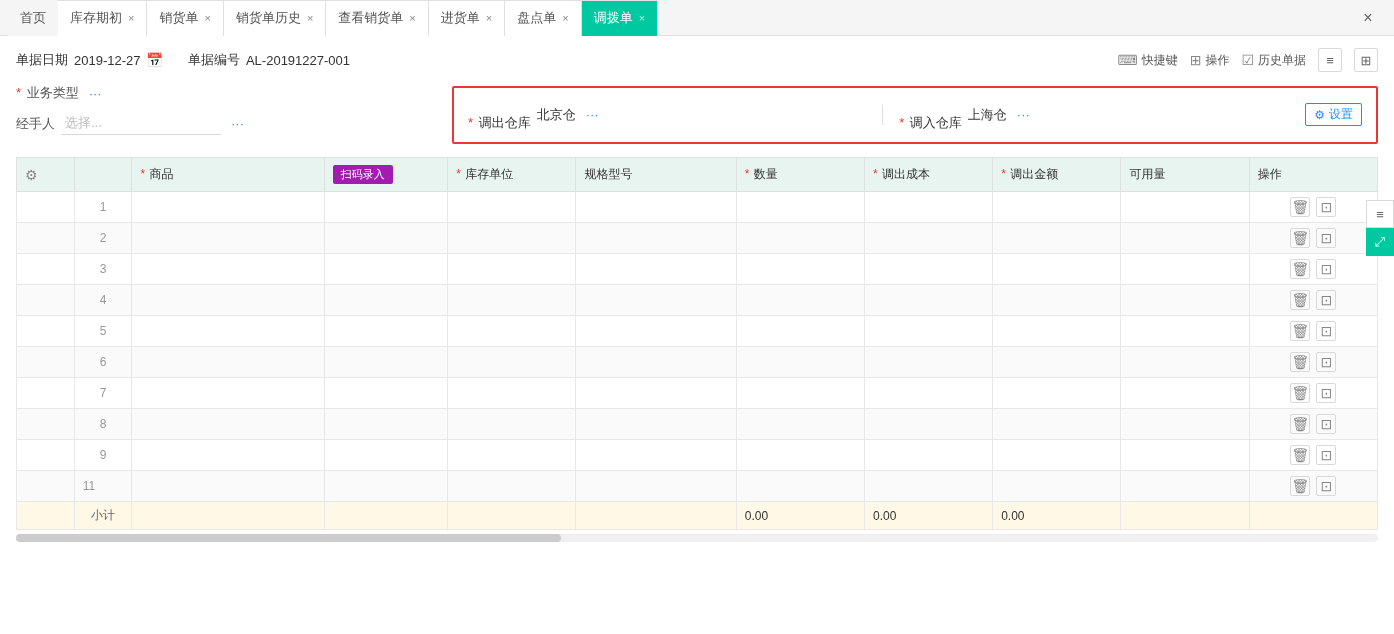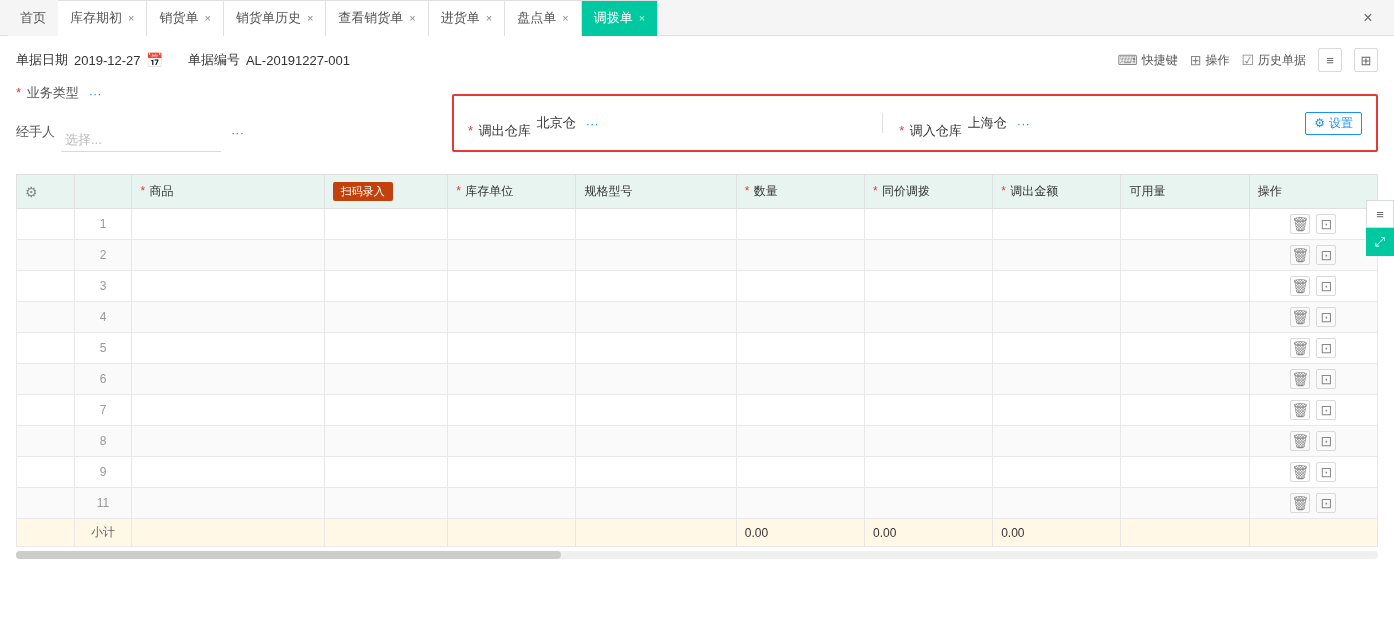--- a/index.html
+++ b/index.html
@@ -236,21 +236,21 @@
     .col-scan { width: 70px; }
     .col-unit { width: 80px; }
     .col-spec { width: 100px; }
     .col-qty { width: 80px; }
     .col-cost { width: 80px; }
     .col-amount { width: 80px; }
     .col-avail { width: 80px; }
     .col-op { width: 80px; text-align: center; }
 
     .scan-btn {
-      background: #c2410c;
+      background: #a21caf;
       color: #fff;
       border: none;
       padding: 2px 8px;
       border-radius: 2px;
       cursor: pointer;
       font-size: 11px;
     }
     .gear-icon { cursor: pointer; color: #888; font-size: 14px; }
     .row-op {
       display: flex;
@@ -387,21 +387,21 @@
       <div class="form-field">
         <label>
           <span class="required-star">*</span>
           <span>业务类型</span>
         </label>
         <span class="ellipsis-btn">···</span>
       </div>
       <div class="form-field">
         <label>经手人</label>
         <div class="form-input-text">
-          <span style="color:#bbb;margin-top:17px;">选择...</span>
+          <span style="color:#bbb;">选择...</span>
         </div>
         <span class="ellipsis-btn">···</span>
       </div>
     </div>
 
     <div class="form-right">
       <div class="warehouse-field">
         <label>
           <span class="required-star">*</span>
           <span>调出仓库</span>
@@ -445,21 +445,21 @@
         </th>
         <th class="col-spec">
           <span>规格型号</span>
         </th>
         <th class="col-qty">
           <span class="req">*</span>
           <span>数量</span>
         </th>
         <th class="col-cost">
           <span class="req">*</span>
-          <span>同价调拨</span>
+          <span>调出成本</span>
         </th>
         <th class="col-amount">
           <span class="req">*</span>
           <span>调出金额</span>
         </th>
         <th class="col-avail">
           <span>可用量</span>
         </th>
         <th class="col-op">
           <span>操作</span>
@@ -624,21 +624,21 @@
       <td class="col-avail"></td>
       <td class="col-op">
         <div class="row-op">
           <div class="row-op-btn">🗑</div>
           <div class="row-op-btn">⊡</div>
         </div>
       </td>
     </tr>
         <tr>
       <td class="col-settings"></td>
-      <td class="col-num" style="text-align:center;color:#999;">11</td>
+      <td class="col-num" style="text-align:left;color:#999;">11</td>
       <td class="col-goods"></td>
       <td class="col-scan"></td>
       <td class="col-unit"></td>
       <td class="col-spec"></td>
       <td class="col-qty"></td>
       <td class="col-cost"></td>
       <td class="col-amount"></td>
       <td class="col-avail"></td>
       <td class="col-op">
         <div class="row-op">

